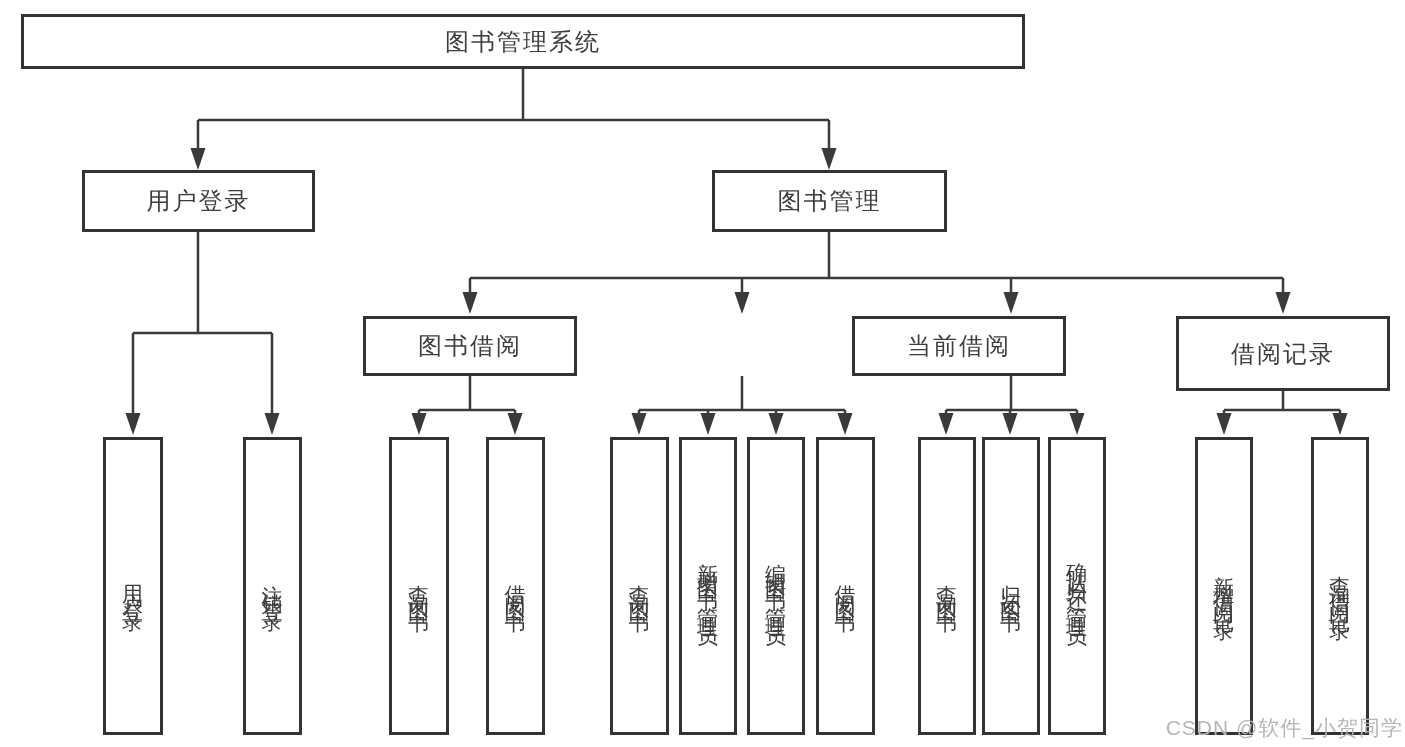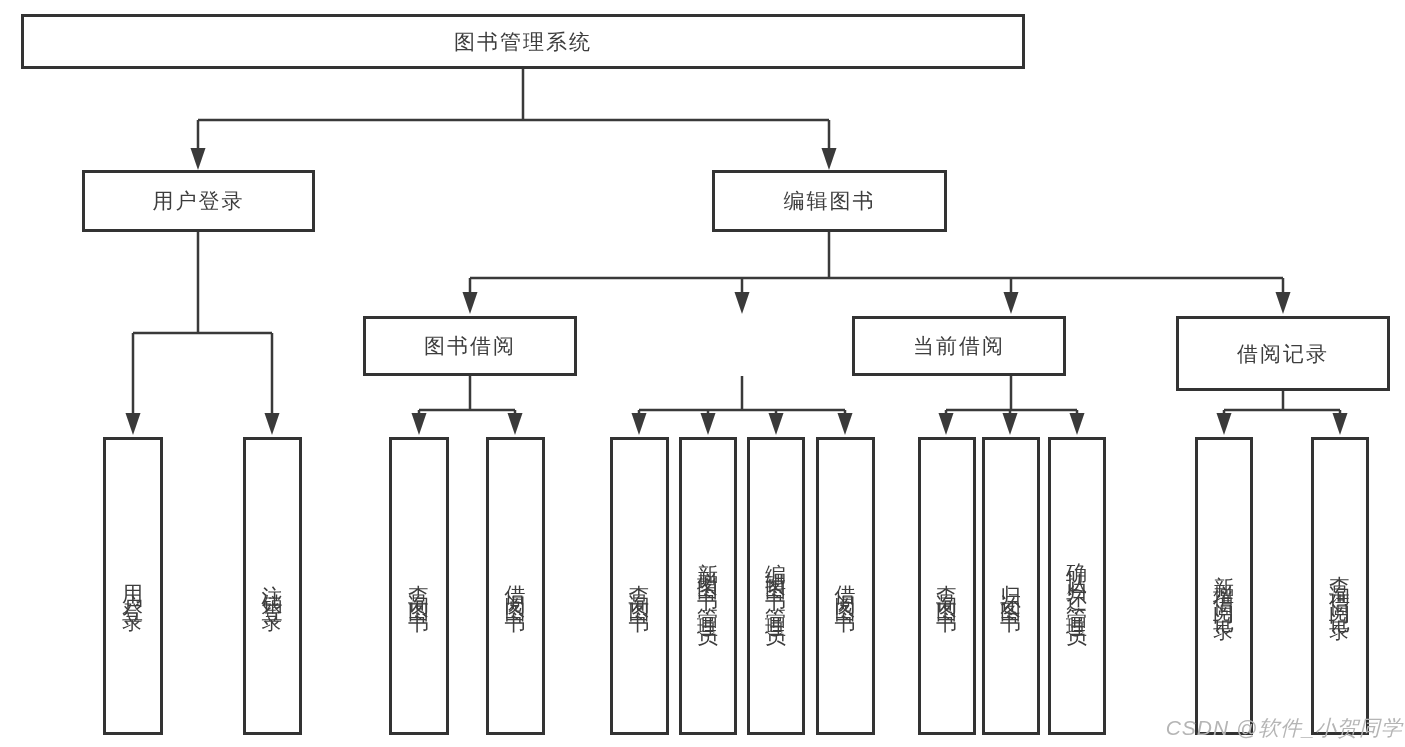--- a/index.html
+++ b/index.html
@@ -16,30 +16,30 @@
     background:var(--background);overflow:hidden;
   }
   .wires{position:absolute;left:0;top:0;width:1405px;height:747px;}
   .cline{stroke:var(--line);stroke-width:2.5;fill:none;}
   .carrow{fill:var(--line);stroke:none;}
   .box{
     position:absolute;box-sizing:border-box;
     border:3px solid var(--box-border);
     background:#fff;color:var(--text);
     display:flex;align-items:center;justify-content:center;
-    font-size:21px;letter-spacing:2px;white-space:nowrap;
+    font-size:24px;letter-spacing:2px;white-space:nowrap;
   }
   .leaf{
     writing-mode:vertical-rl;text-orientation:upright;
     font-size:21px;letter-spacing:9px;line-height:1;white-space:normal;
   }
   .watermark{
     position:absolute;top:714px;right:2px;
     font-size:21px;letter-spacing:1px;
-    color:var(--watermark);z-index:5;font-style:italic;
+    color:var(--watermark);z-index:5;
   }
 </style>
 </head>
 <body>
 
 <div class="canvas">
 
   <svg class="wires" viewBox="0 0 1405 747" aria-hidden="true">
 
     <path class="cline" d="M523 69 V120 M198 120 H829 M198 120 V152 M829 120 V152"></path>
@@ -72,21 +72,21 @@
     <polygon class="carrow" points="1069.5,413 1084.5,413 1077,435"></polygon>
 
     <path class="cline" d="M1283 376 V410 M1224 410 H1340 M1224 410 V417 M1340 410 V417"></path>
     <polygon class="carrow" points="1216.5,413 1231.5,413 1224,435"></polygon>
     <polygon class="carrow" points="1332.5,413 1347.5,413 1340,435"></polygon>
   </svg>
 
   <div class="box" style="left:21px;top:14px;width:1004px;height:55px">图书管理系统</div>
 
   <div class="box" style="left:82px;top:170px;width:233px;height:62px">用户登录</div>
-  <div class="box" style="left:712px;top:170px;width:235px;height:62px">编辑图书</div>
+  <div class="box" style="left:712px;top:170px;width:235px;height:62px">图书管理</div>
 
   <div class="box" style="left:363px;top:316px;width:214px;height:60px">图书借阅</div>
   <div class="box" style="left:852px;top:316px;width:214px;height:60px">当前借阅</div>
   <div class="box" style="left:1176px;top:316px;width:214px;height:75px">借阅记录</div>
 
   <div class="box leaf" style="left:103px;top:437px;width:60px;height:298px">用户登录</div>
   <div class="box leaf" style="left:243px;top:437px;width:59px;height:298px">注销登录</div>
 
   <div class="box leaf" style="left:389px;top:437px;width:60px;height:298px">查询图书</div>
   <div class="box leaf" style="left:486px;top:437px;width:59px;height:298px">借阅图书</div>

